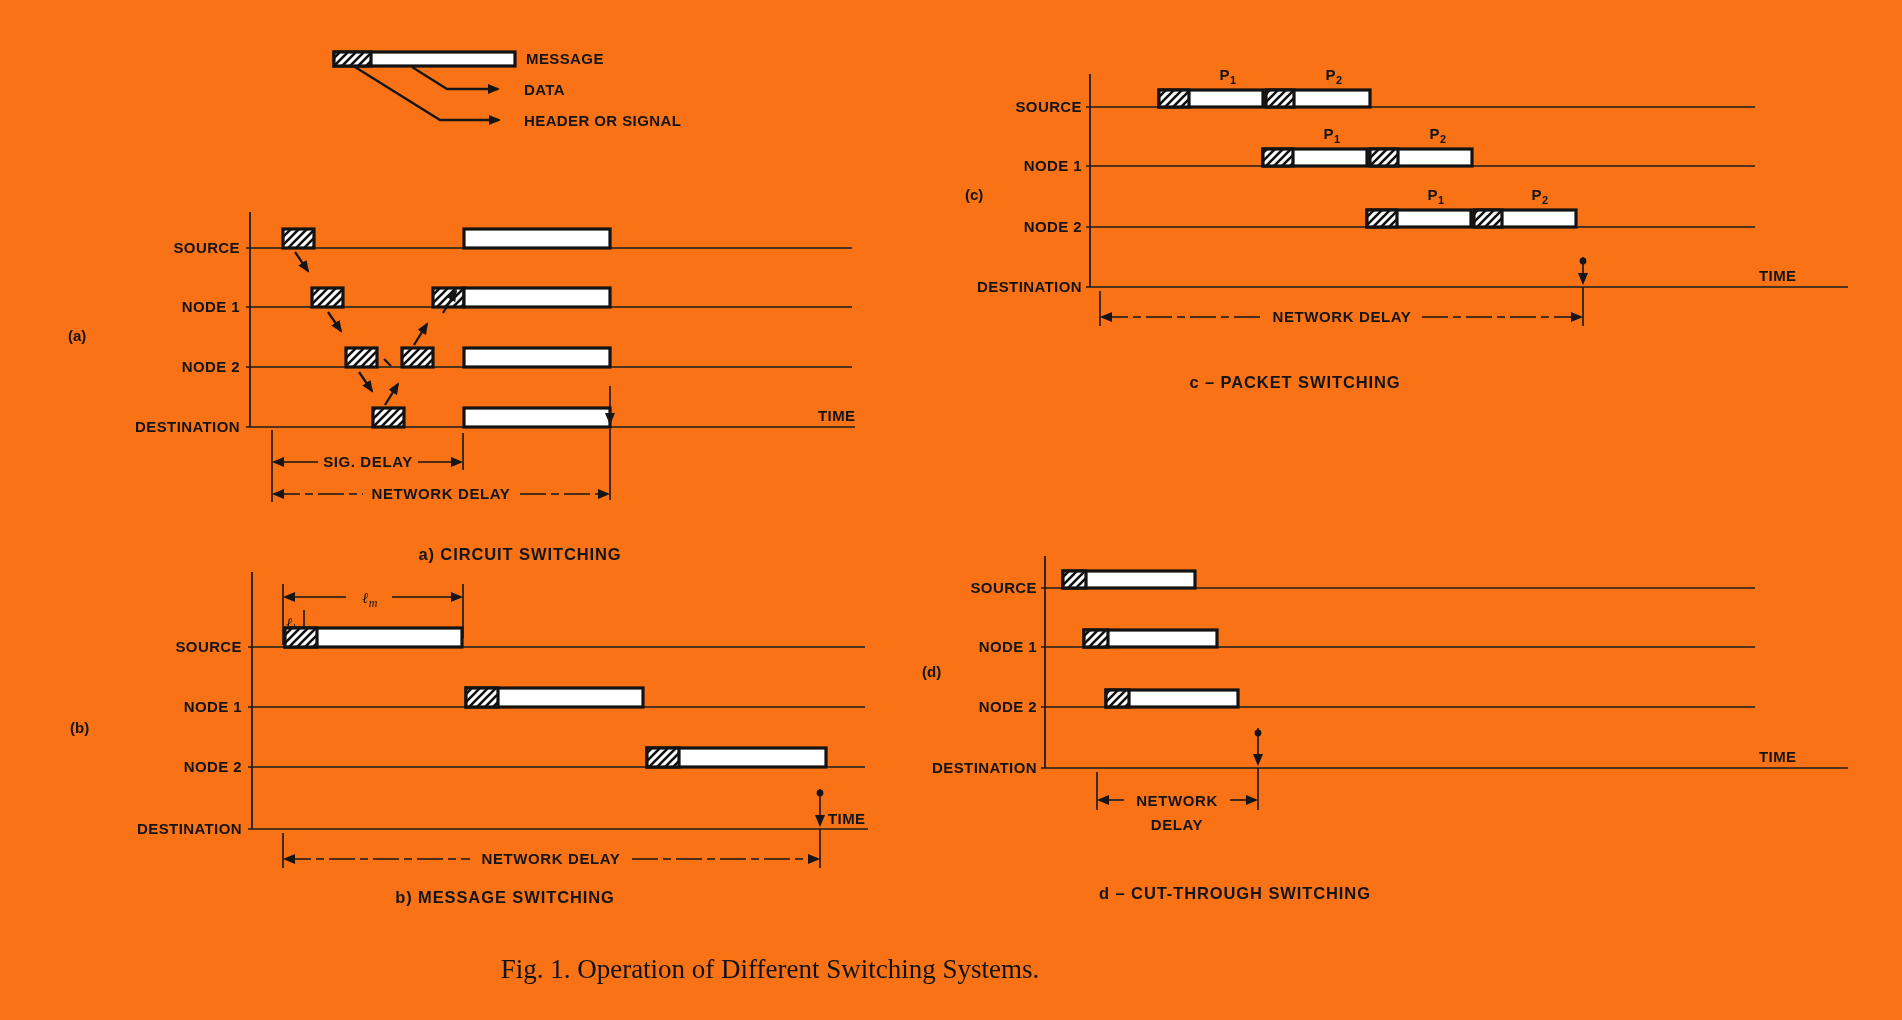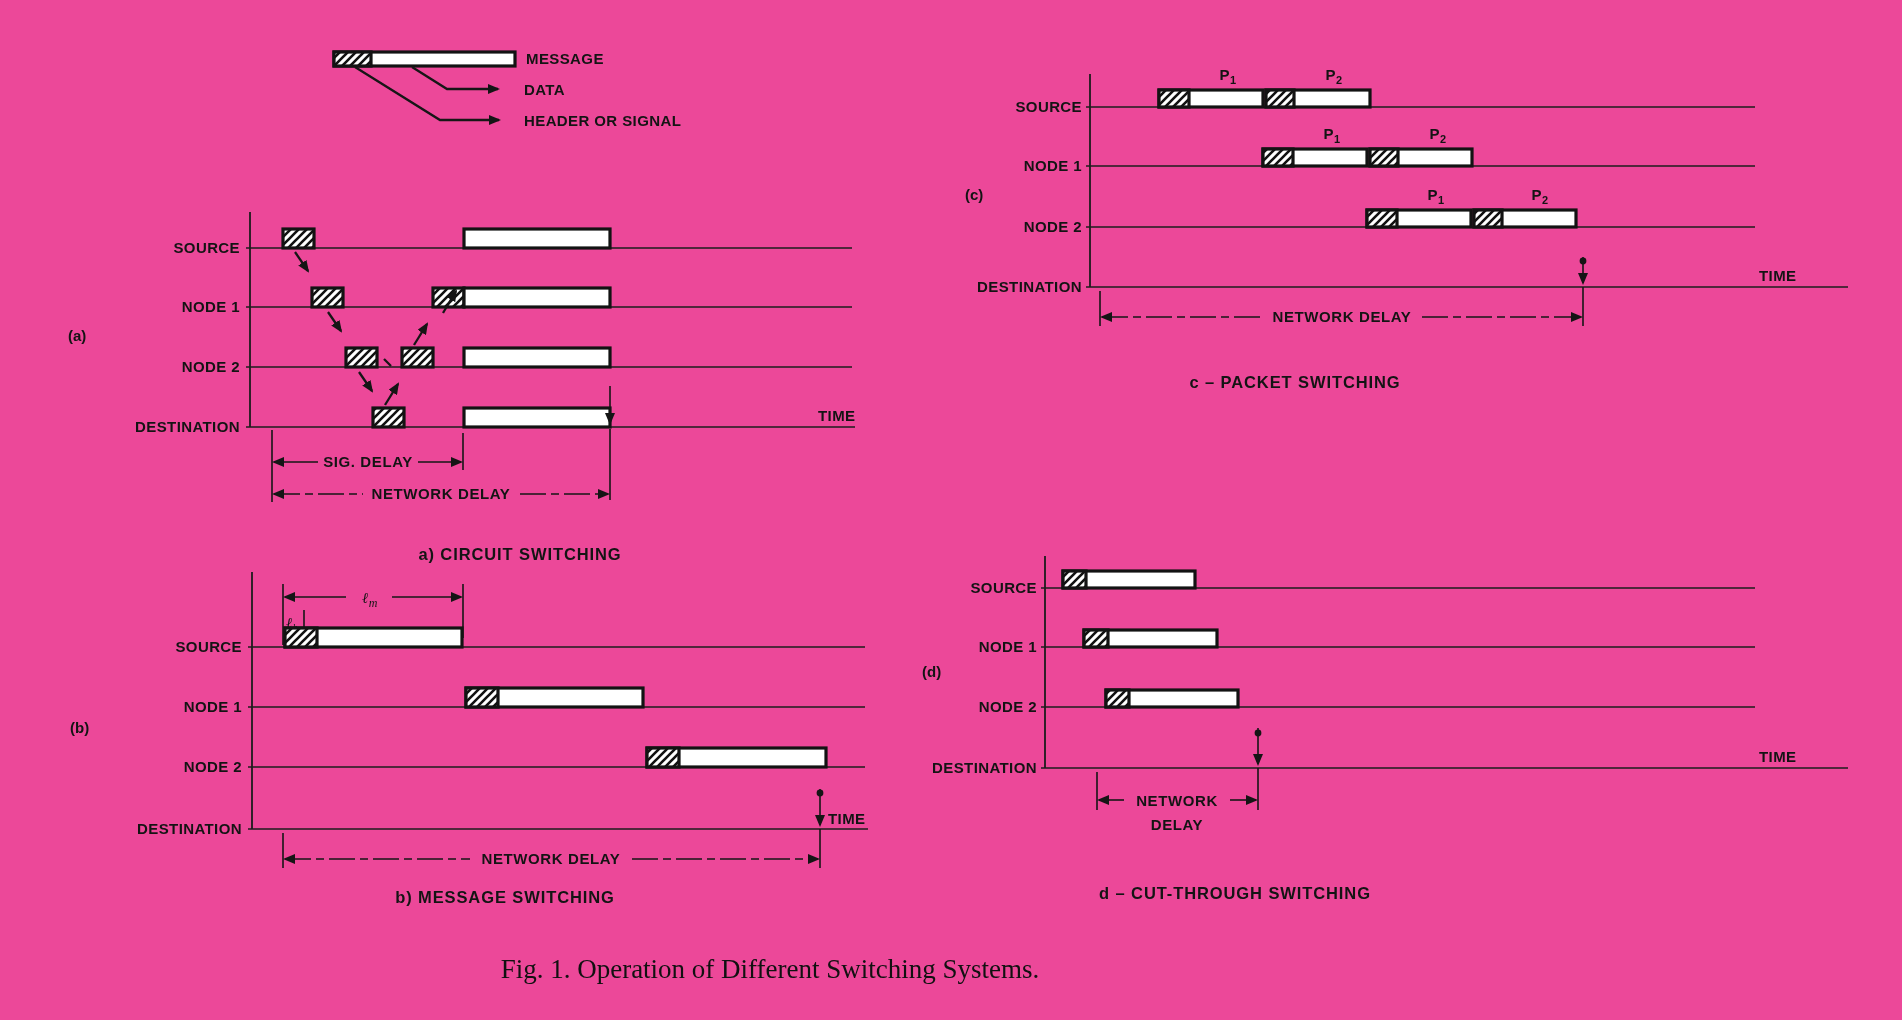--- a/index.html
+++ b/index.html
@@ -1,16 +1,16 @@
 <!DOCTYPE html>
 <html><head>
 <meta charset="utf-8">
 <style>
   html,body{margin:0;padding:0;background:#e8e8e6;}
-  .page{width:1902px;height:1020px;background:#ec4899;position:relative;overflow:hidden;}
+  .page{width:1902px;height:1020px;background:#f97316;position:relative;overflow:hidden;}
   svg{display:block;}
   .lbl{font:700 15px "Liberation Sans", sans-serif;fill:#141414;letter-spacing:.4px;}
   .ttl{font:700 16.5px "Liberation Sans", sans-serif;fill:#141414;letter-spacing:.9px;}
   .pnl{font:700 15px "Liberation Sans", sans-serif;fill:#141414;}
   .dimtxt{font:700 15px "Liberation Sans", sans-serif;fill:#141414;letter-spacing:.6px;}
   .cap{font:400 27px "Liberation Serif", serif;fill:#111;}
   .serifit{font-family:"Liberation Serif", serif;font-style:italic;font-weight:400;}
   .tl{stroke:#1c1c1c;stroke-width:1.7;}
   .ax{stroke:#1c1c1c;stroke-width:1.8;}
   .dim{stroke:#161616;stroke-width:1.6;}

